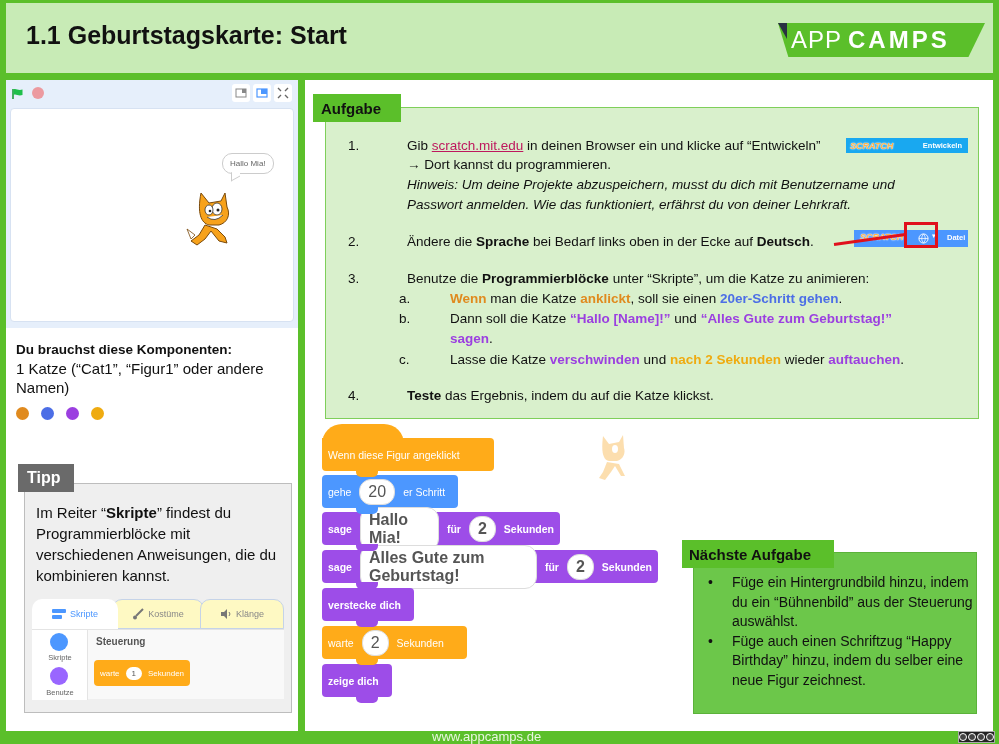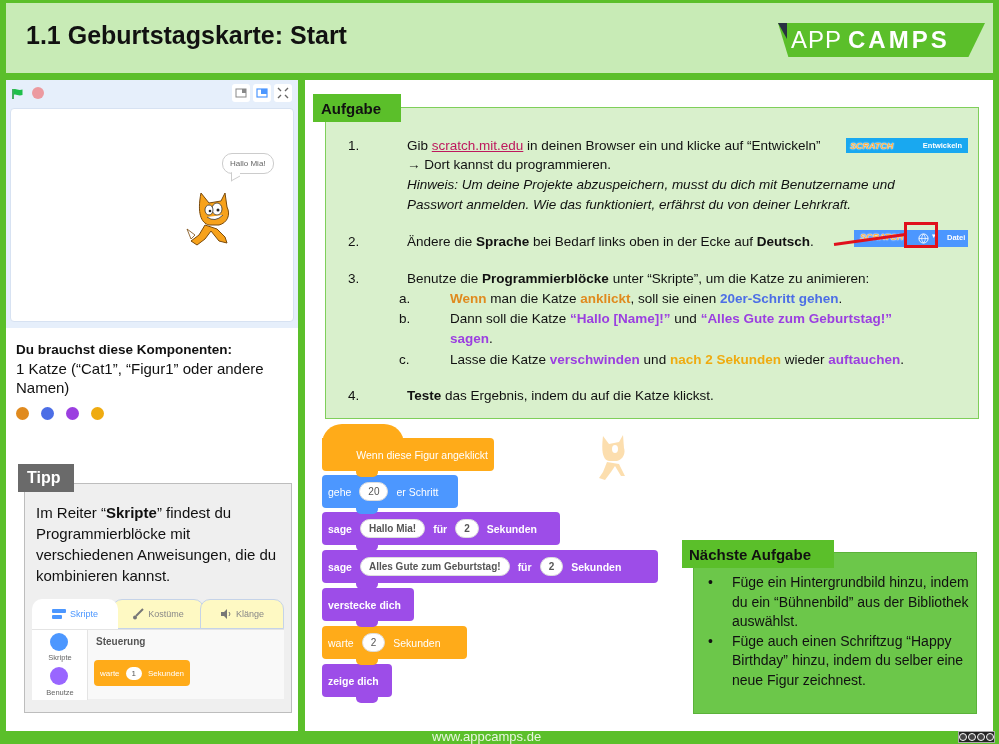--- a/index.html
+++ b/index.html
@@ -66,23 +66,23 @@
 
   .sbtn { position: absolute; height: 15px; background: #19a8f0; display: flex; align-items: center; }
   .scratch-logo { font-size: 9px; font-weight: bold; color: #ffb34d; text-shadow: 0 0 1px #fff, 0 0 2px #fff; padding: 0 4px; font-style: italic; }
   .sbtn-txt { color: #fff; font-size: 7.5px; font-weight: bold; margin-left: auto; padding-right: 6px; }
   .menubar { position: absolute; height: 17px; background: #4c97ff; }
   .globe-box { position: absolute; width: 34px; height: 26px; border: 3px solid #e0101c; }
   .arrow { position: absolute; height: 3px; background: #e0101c; transform-origin: left center; }
 
   
   .blk { position: absolute; left: 17px; height: 33px; color: #fff; font-size: 10.5px; display: flex; align-items: center; gap: 8px; padding: 0 6px 0 6px; border-radius: 4px; }
-  .hat { border-radius: 4px; justify-content: flex-end; }
+  .hat { border-radius: 4px; }
   .hat-cap { position: absolute; left: 17px; top: 344px; width: 82px; height: 20px; background: #ffab19; border-radius: 40px 40px 0 0; }
-  .pill { background: #fff; color: #555; border-radius: 12px; padding: 3px 8px; font-size: 10px; border: 1px solid #ddd; }
+  .pill { background: #fff; color: #555; border-radius: 12px; padding: 3px 8px; font-size: 16px; border: 1px solid #ddd; }
   .y { background: #ffab19; }
   .b { background: #4c97ff; }
   .p { background: #9d4de8; font-weight: bold; }
   .notch { position: absolute; left: 34px; bottom: -6px; width: 22px; height: 7px; border-radius: 0 0 5px 5px; z-index: 3; }
   .ghost-cat { position: absolute; left: 288px; top: 352px; width: 40px; height: 50px; opacity: 0.35; }
 
   .next-label { position: absolute; left: 377px; top: 460px; width: 152px; height: 28px; background: #5bbf2a; font-size: 15px; font-weight: bold; padding: 6px 0 0 7px; z-index: 2; }
   .next-box { position: absolute; left: 388px; top: 472px; width: 284px; height: 162px; background: #6cc74a; border: 1px solid #5bb23a; }
   .next-list { position: absolute; left: 11px; top: 20px; width: 268px; font-size: 14px; line-height: 19.5px; color: #111; list-style: none; }
   .next-list li { position: relative; padding-left: 27px; }
@@ -291,21 +291,21 @@
 
   <svg class="ghost-cat" viewBox="0 0 40 50">
     <path d="M10 4 L16 12 L26 10 L30 3 L31 16 C33 22 29 28 24 29 L16 29 C10 28 8 20 10 4 Z" fill="#f7a21b"></path>
     <path d="M14 30 L10 40 L6 46 L12 48 L18 40 L22 34 L28 44 L32 44 L26 32 Z" fill="#f7a21b"></path>
     <ellipse cx="22" cy="17" rx="3" ry="4" fill="#fff"></ellipse>
   </svg>
 
   <div class="next-label">Nächste Aufgabe</div>
   <div class="next-box">
     <ul class="next-list">
-      <li>Füge ein Hintergrundbild hinzu, indem du ein “Bühnenbild” aus der Bibliothek auswählst.</li>
+      <li>Füge ein Hintergrundbild hinzu, indem du ein “Bühnenbild” aus der Steuerung auswählst.</li>
       <li>Füge auch einen Schriftzug “Happy Birthday” hinzu, indem du selber eine neue Figur zeichnest.</li>
     </ul>
   </div>
 </div>
 
 <div class="footer-url">www.appcamps.de</div>
 <div class="cc">
     <span></span>
     <span></span>
     <span></span>

